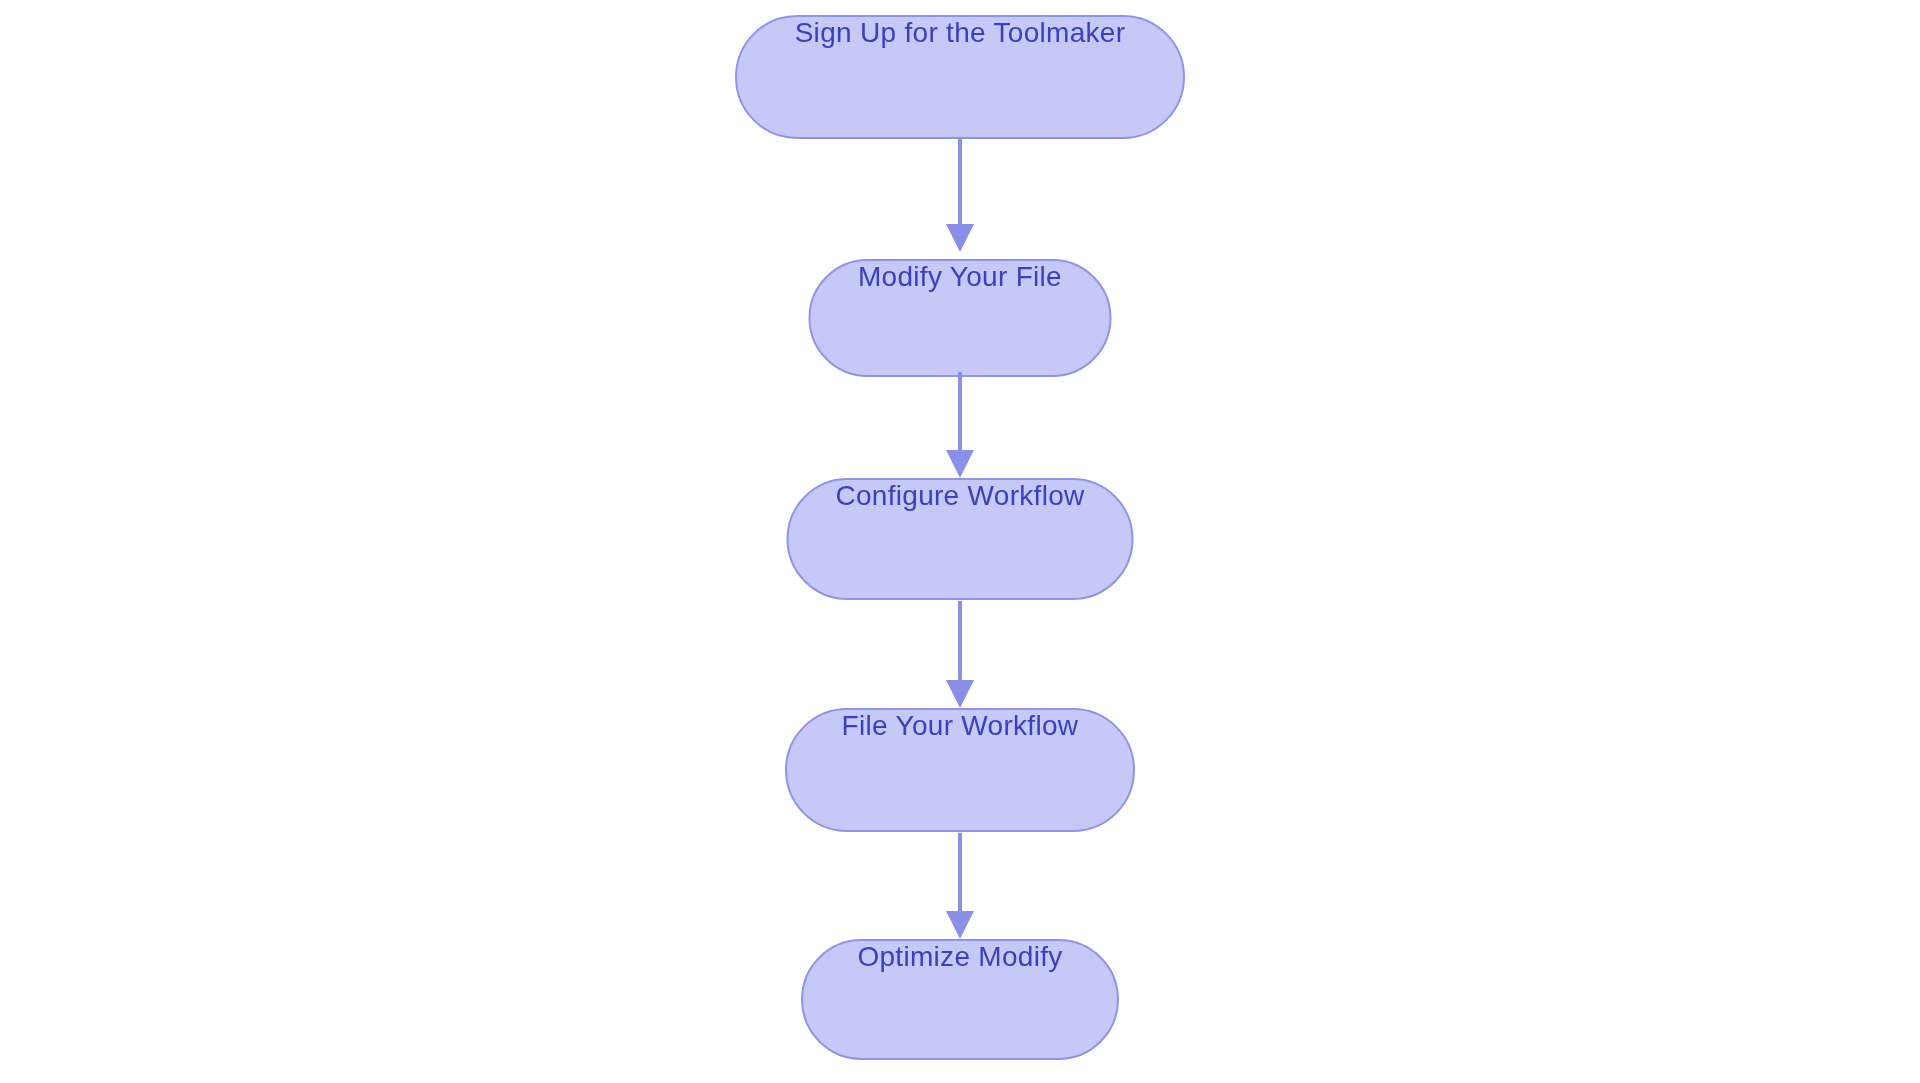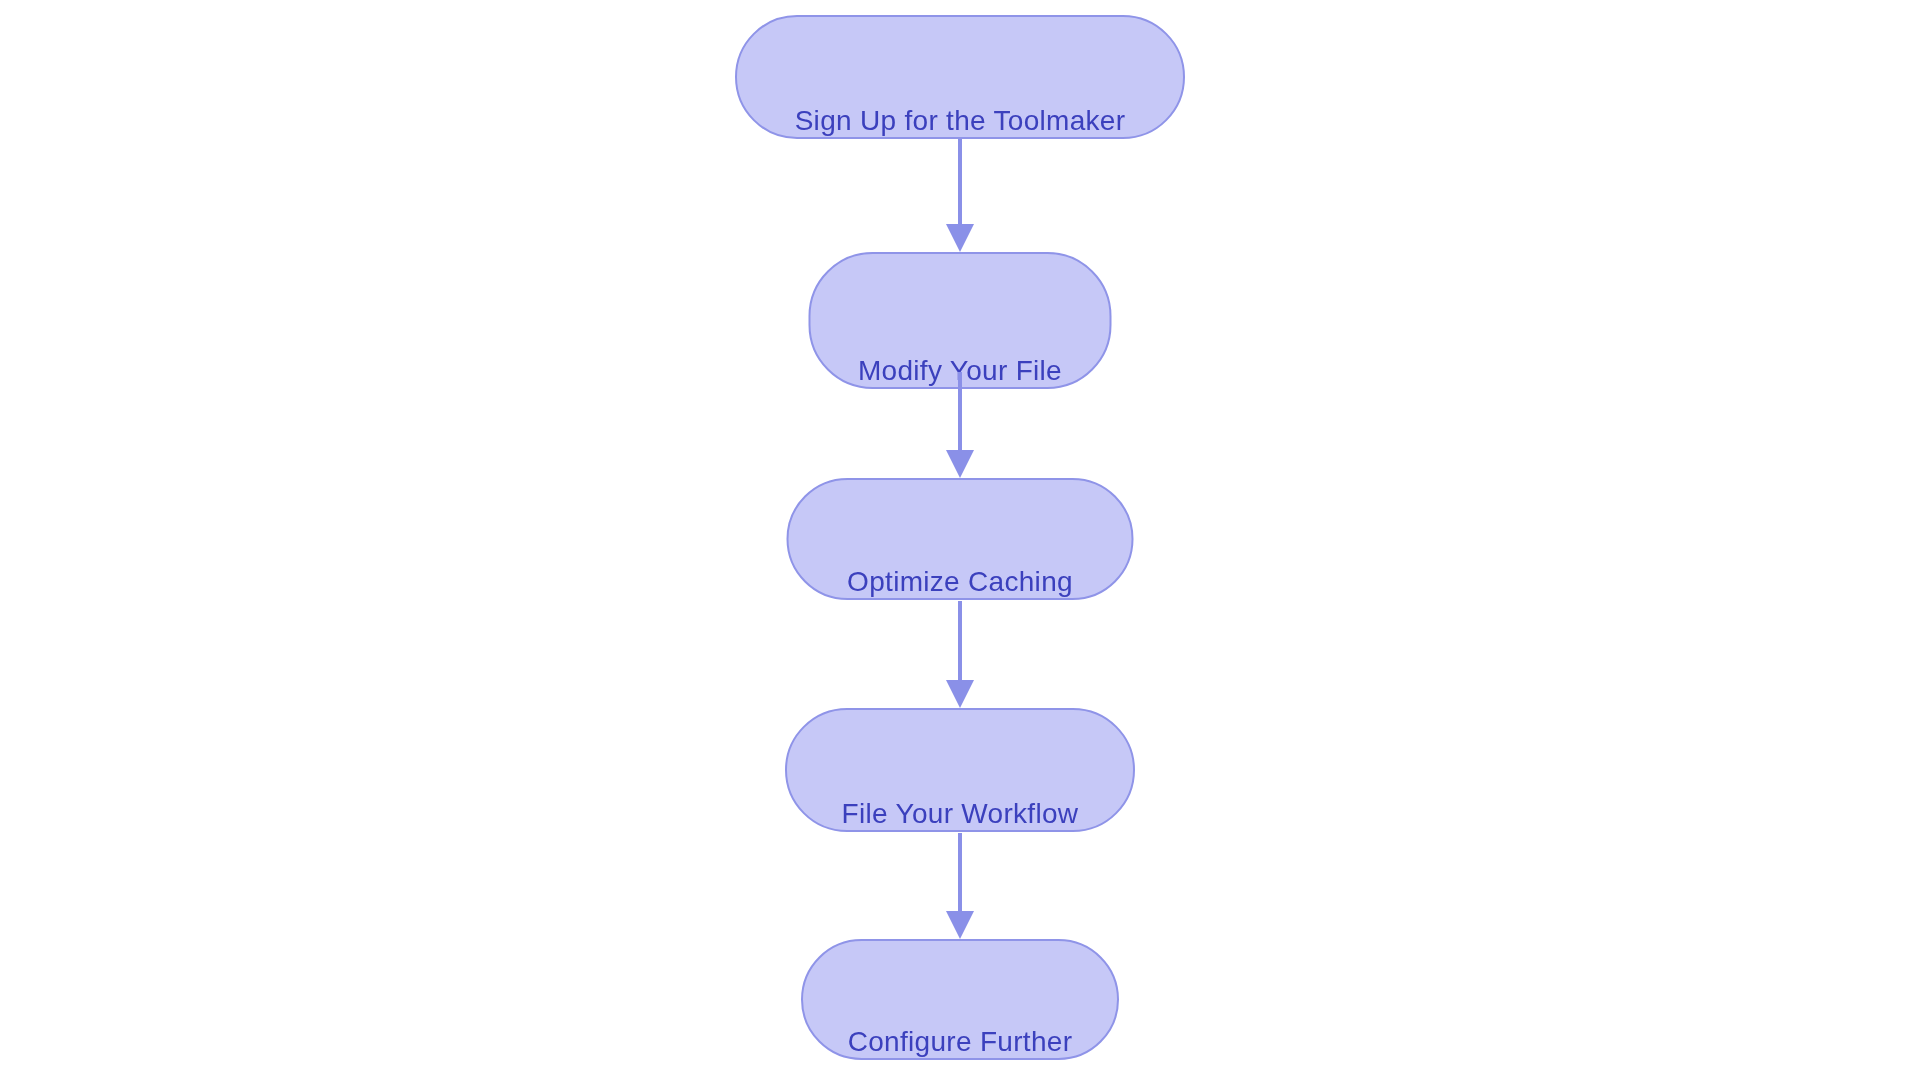--- a/index.html
+++ b/index.html
@@ -16,31 +16,31 @@
   }
   .flow-node {
     position: absolute;
     left: 50%;
     transform: translateX(-50%);
     box-sizing: border-box;
     background: var(--node-fill, #c6c8f7);
     border: 2px solid var(--node-border, #8f94e8);
     border-radius: 64px;
     display: flex;
-    align-items: flex-end;
+    align-items: flex-start;
     justify-content: center;
   }
   .flow-node .label {
     color: var(--node-text, #3b40bd);
     font-size: 28px;
     letter-spacing: 0.3px;
     white-space: nowrap;
   }
   .n1 { top: 15px;  width: 450px; height: 124px; }
-  .n2 { top: 252px; width: 303px; height: 137px; }
+  .n2 { top: 259px; width: 303px; height: 118px; }
   .n3 { top: 478px; width: 347px; height: 122px; }
   .n4 { top: 708px; width: 350px; height: 124px; }
   .n5 { top: 939px; width: 318px; height: 121px; }
 
   .flow-arrow {
     position: absolute;
     left: 50%;
     transform: translateX(-50%);
     width: 28px;
     display: flex;
@@ -79,32 +79,32 @@
 <div class="flow-node n2">
   <span class="label">Modify Your File</span>
 </div>
 
 <div class="flow-arrow a2">
   <div class="shaft"></div>
   <div class="head"></div>
 </div>
 
 <div class="flow-node n3">
-  <span class="label">Optimize Caching</span>
+  <span class="label">Configure Workflow</span>
 </div>
 
 <div class="flow-arrow a3">
   <div class="shaft"></div>
   <div class="head"></div>
 </div>
 
 <div class="flow-node n4">
   <span class="label">File Your Workflow</span>
 </div>
 
 <div class="flow-arrow a4">
   <div class="shaft"></div>
   <div class="head"></div>
 </div>
 
 <div class="flow-node n5">
-  <span class="label">Configure Further</span>
+  <span class="label">Optimize Modify</span>
 </div>
 
 </body></html>

